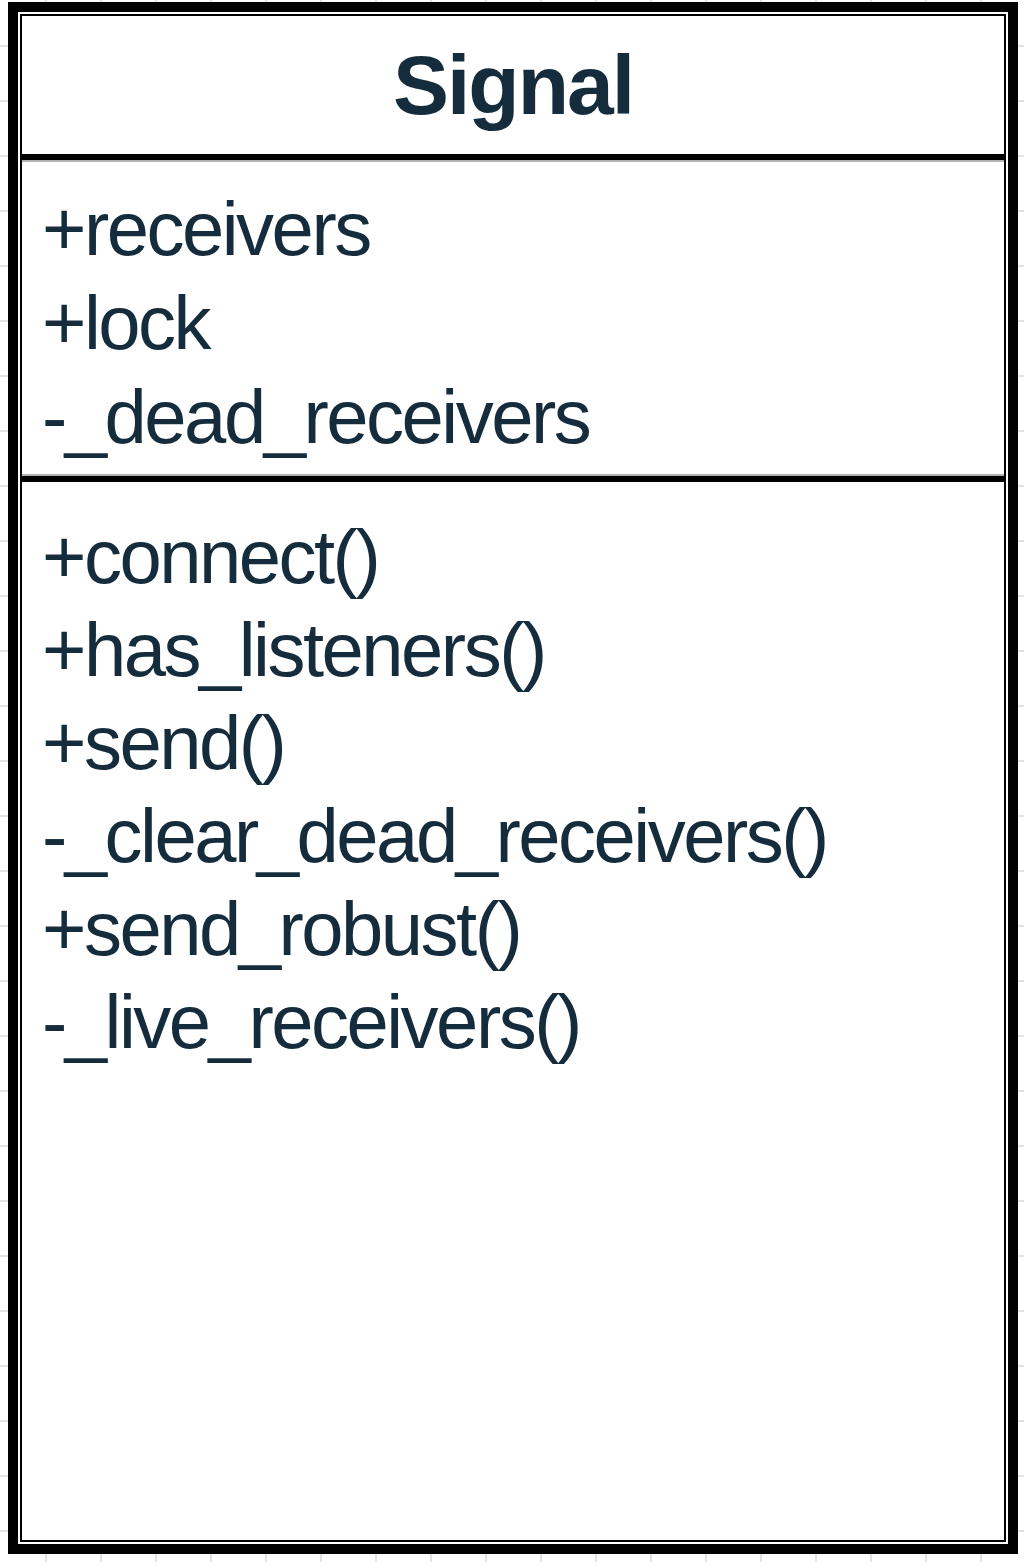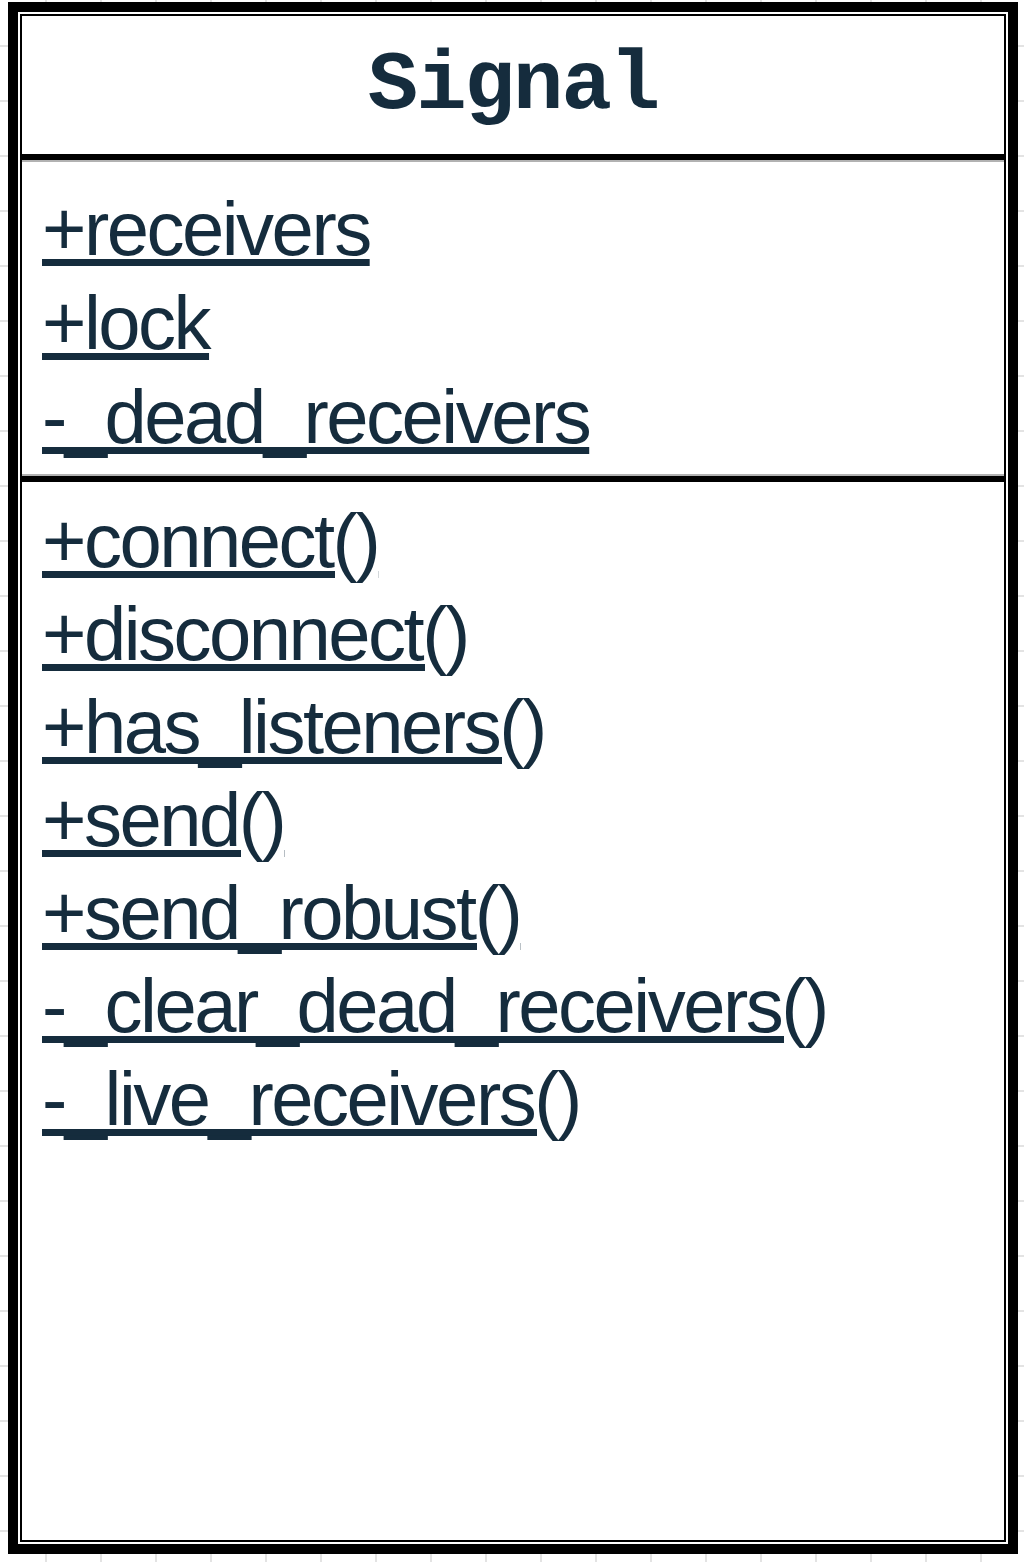--- a/index.html
+++ b/index.html
@@ -40,44 +40,43 @@
   .uml-title{
     height:138px;
     flex:0 0 auto;
     display:flex;
     align-items:center;
     justify-content:center;
     color:var(--text);
     font-size:84px;
     font-weight:bold;
     letter-spacing:-2px;
-    font-family:Liberation Mono, monospace;
   }
   .divider{
     flex:0 0 auto;
     height:6px;
     background:var(--border);
   }
   .divider.d1{ box-shadow:0 2px 0 #b2b2b2; }
   .divider.d2{ box-shadow:0 -2px 0 #b2b2b2; margin-top:2px; }
   .compartment{
     flex:0 0 auto;
     padding:22px 0 10px 20px;
     color:var(--text);
     font-size:76px;
     letter-spacing:-2.5px;
     line-height:94px;
     white-space:nowrap;
   }
   .compartment.methods{
     flex:1 1 auto;
     line-height:93px;
-    padding-top:12px;
+    padding-top:28px;
   }
-  .member{ height:auto;text-decoration:underline; }
+  .member{ height:auto; }
 </style>
 </head>
 <body>
 
 <div class="uml-box">
   <div class="uml-inner">
 
     <div class="uml-title">Signal</div>
 
     <div class="divider d1"></div>
@@ -85,22 +84,21 @@
     <div class="compartment attributes">
         <div class="member">+receivers</div>
         <div class="member">+lock</div>
         <div class="member">-_dead_receivers</div>
       </div>
 
     <div class="divider d2"></div>
 
     <div class="compartment methods">
         <div class="member">+connect()</div>
-        <div class="member">+disconnect()</div>
         <div class="member">+has_listeners()</div>
         <div class="member">+send()</div>
+        <div class="member">-_clear_dead_receivers()</div>
         <div class="member">+send_robust()</div>
-        <div class="member">-_clear_dead_receivers()</div>
         <div class="member">-_live_receivers()</div>
       </div>
 
   </div>
 </div>
 
 </body></html>

